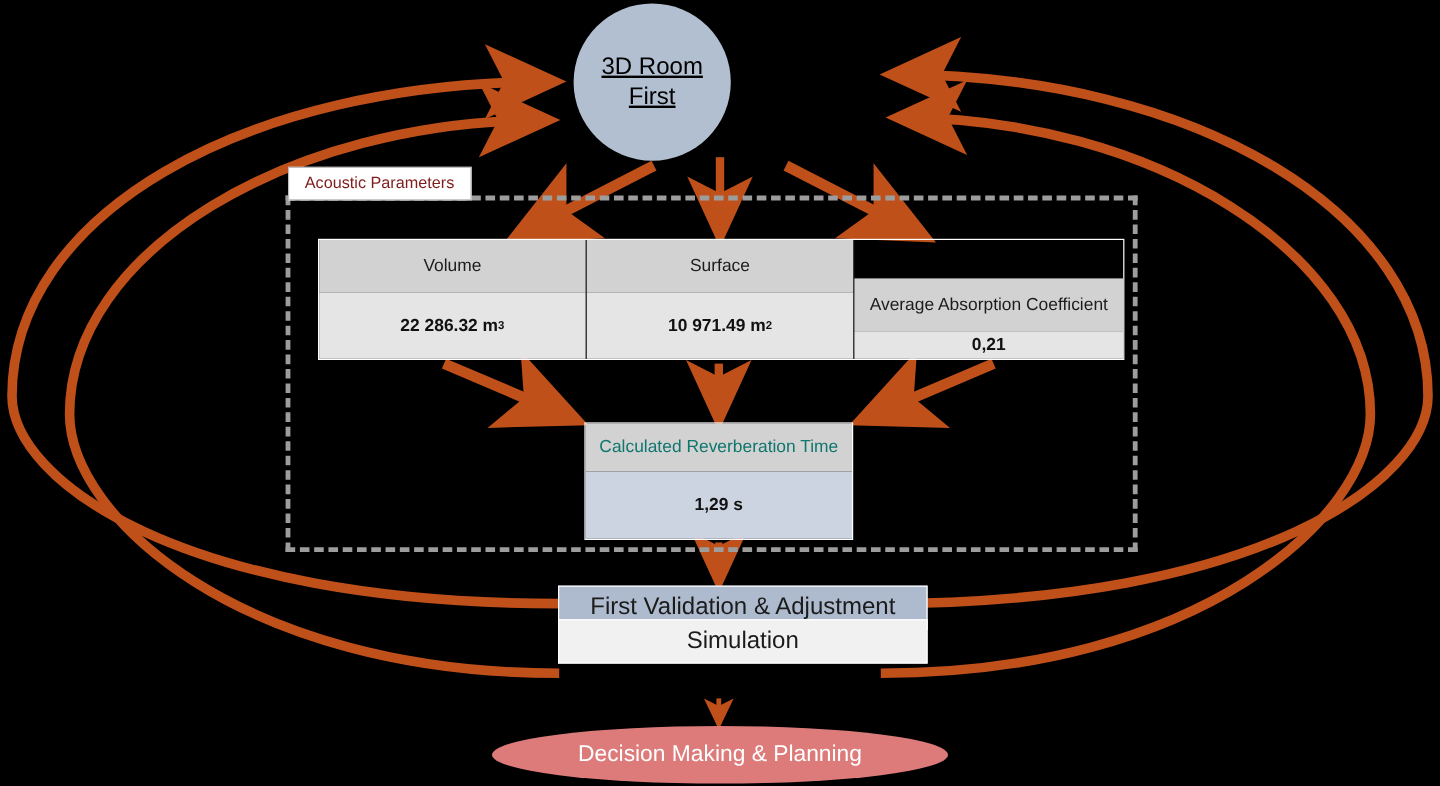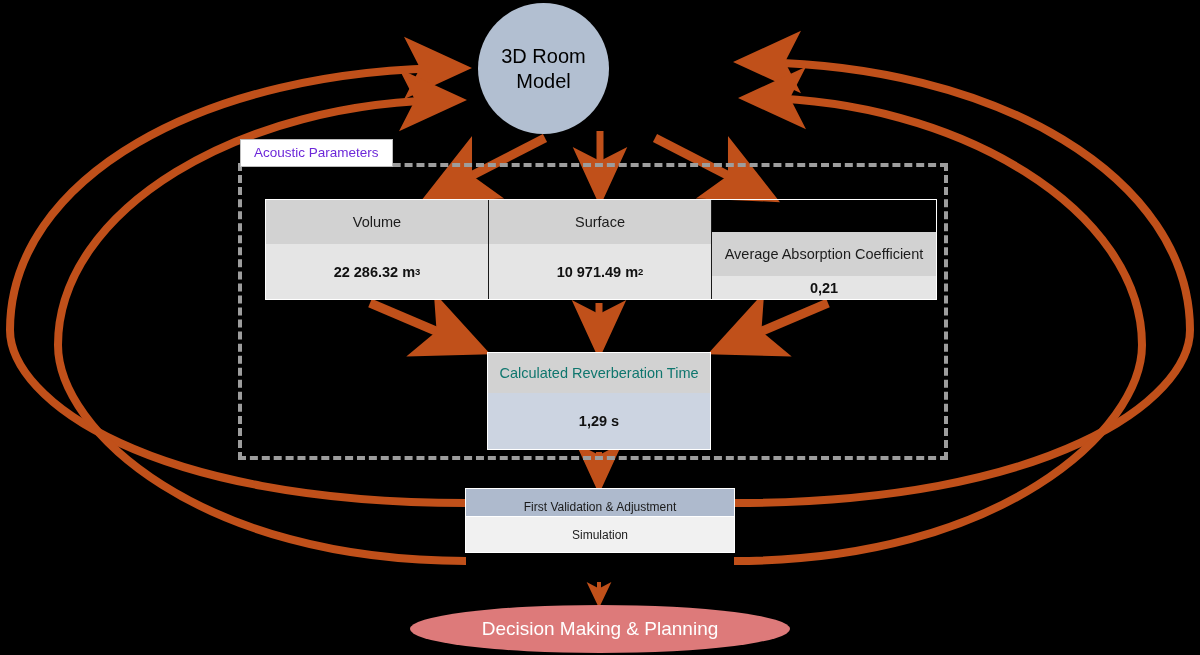--- a/index.html
+++ b/index.html
@@ -3,52 +3,52 @@
 <meta charset="utf-8">
 <style>
   html,body{margin:0;padding:0;background:#000;}
   body{width:1200px;height:655px;overflow:hidden;
        font-family:"Liberation Sans","DejaVu Sans",sans-serif;}
   #stage{position:relative;width:1200px;height:655px;background:#000;}
   #loops{position:absolute;left:0;top:0;width:1200px;height:655px;}
 
   .circle{position:absolute;border-radius:50%;display:flex;align-items:center;
           justify-content:center;text-align:center;color:#000;font-size:20px;
-          line-height:1.25;}
+          line-height:1.25;text-decoration:underline;}
   #c-room{left:478px;top:3px;width:131px;height:131px;background:#b2bfd1;}
   #c-mat{left:600px;top:3px;width:131px;height:131px;background:#d4dbe6;}
 
   #ap-box{position:absolute;left:238px;top:163px;width:710px;height:297px;
           border:4px dashed #9d9d9d;box-sizing:border-box;}
   #ap-label{position:absolute;left:240px;top:139px;background:#fff;
             border:1px solid #bdbdbd;padding:5px 13px 6px 13px;
-            font-size:13.5px;color:#6d28d9;}
+            font-size:13.5px;color:#7f1d1d;}
 
   .tbl{position:absolute;left:265px;top:199px;width:672px;height:101px;
        display:flex;border:1.5px solid #ffffff;box-sizing:border-box;}
   .col{display:flex;flex-direction:column;flex:1;border-right:1.5px solid #1a1a1a;}
   .col:last-child{border-right:none;}
   .col.wide{flex:0 0 224px;margin-top:32px;}
   .th{background:#d2d2d2;height:44px;display:flex;align-items:center;
       justify-content:center;font-size:14.5px;color:#1c1c1c;}
   .td{background:#e5e5e5;flex:1;display:flex;align-items:center;
       justify-content:center;font-size:14.5px;color:#111;font-weight:bold;}
   .td sup{font-size:9.5px;vertical-align:super;font-weight:bold;}
 
   #rt-box{position:absolute;left:487px;top:352px;width:224px;height:98px;
           border:1.5px solid #fff;box-sizing:border-box;
           display:flex;flex-direction:column;}
   #rt-head{background:#d2d2d2;height:40px;display:flex;align-items:center;
            justify-content:center;font-size:14.5px;color:#0f766e;}
   #rt-val{background:#ccd4e1;flex:1;display:flex;align-items:center;
           justify-content:center;font-size:14.5px;color:#111;font-weight:bold;}
 
-  .flatbox{position:absolute;left:465px;width:270px;height:37px;
+  .flatbox{position:absolute;left:465px;width:308px;height:37px;
            display:flex;align-items:center;justify-content:center;
-           font-size:12px;color:#1b1b1b;border:1.5px solid #fff;
+           font-size:20px;color:#1b1b1b;border:1.5px solid #fff;
            box-sizing:border-box;}
   #fva{top:488px;background:#aebacd;}
   #sim{top:516px;background:#f1f1f1;}
 
   #oval{position:absolute;left:410px;top:605px;width:380px;height:48px;
         border-radius:50%;background:#dd7a7a;display:flex;align-items:center;
         justify-content:center;color:#fff;font-size:19px;}
 </style>
 </head>
 <body>
@@ -84,21 +84,21 @@
     <path d="M599,452 L599,485" fill="none" stroke="#c0501a" stroke-width="6" marker-end="url(#ah)"></path>
 
     <path d="M599,525 L599,542" fill="none" stroke="#c0501a" stroke-width="6" marker-end="url(#ah)"></path>
 
     <path d="M599,582 L599,604" fill="none" stroke="#c0501a" stroke-width="4" marker-end="url(#ahs)"></path>
   </svg>
 
   <div id="c-room" class="circle">
     <div>
       <div>3D Room</div>
-      <div>Model</div>
+      <div>First</div>
     </div>
   </div>
 
 
   <div id="ap-box"></div>
   <div id="ap-label">Acoustic Parameters</div>
 
   <div class="tbl">
     <div class="col">
       <div class="th">Volume</div>

